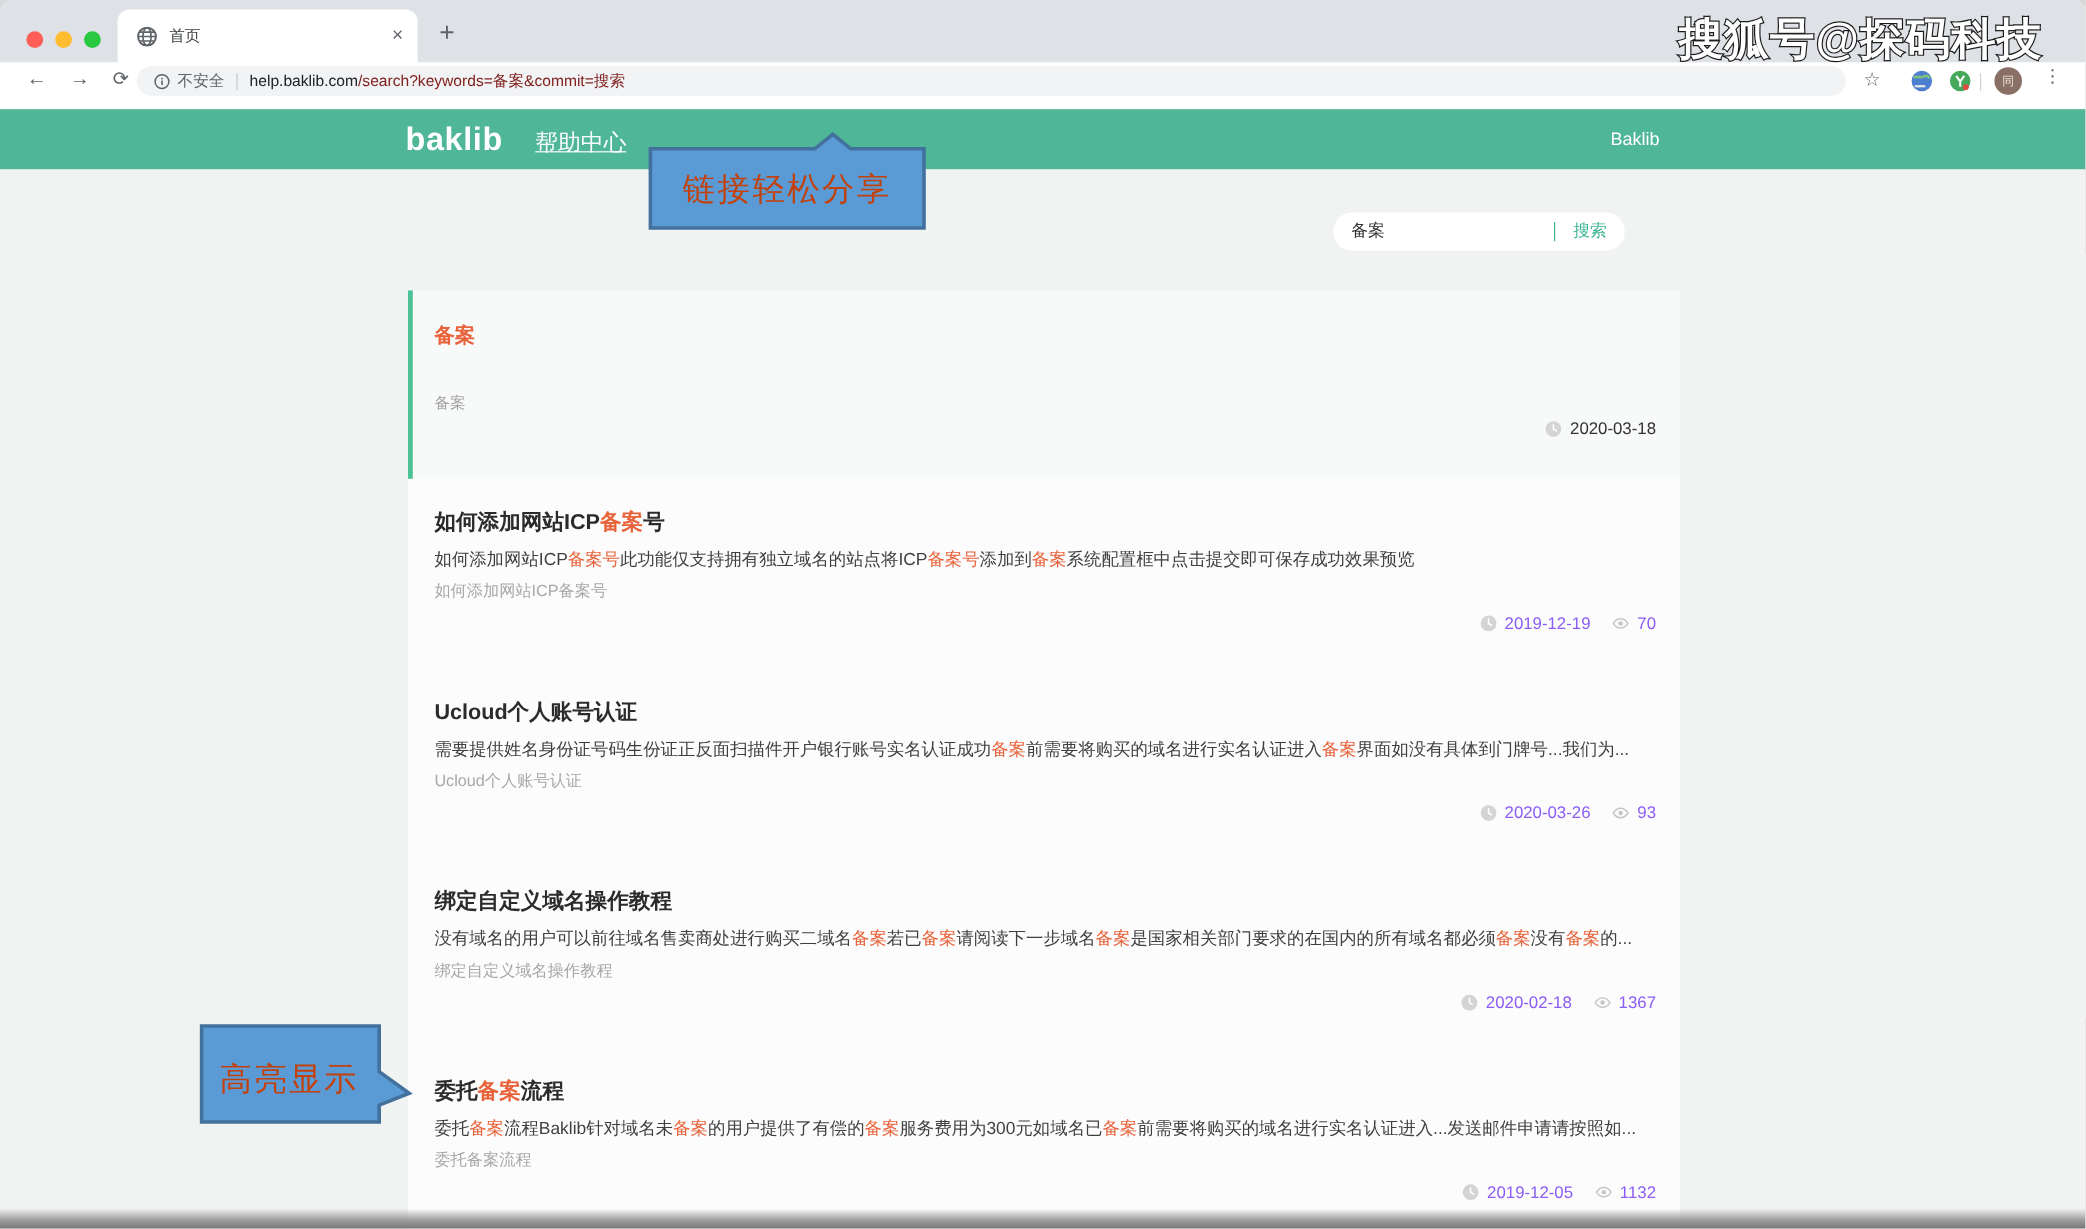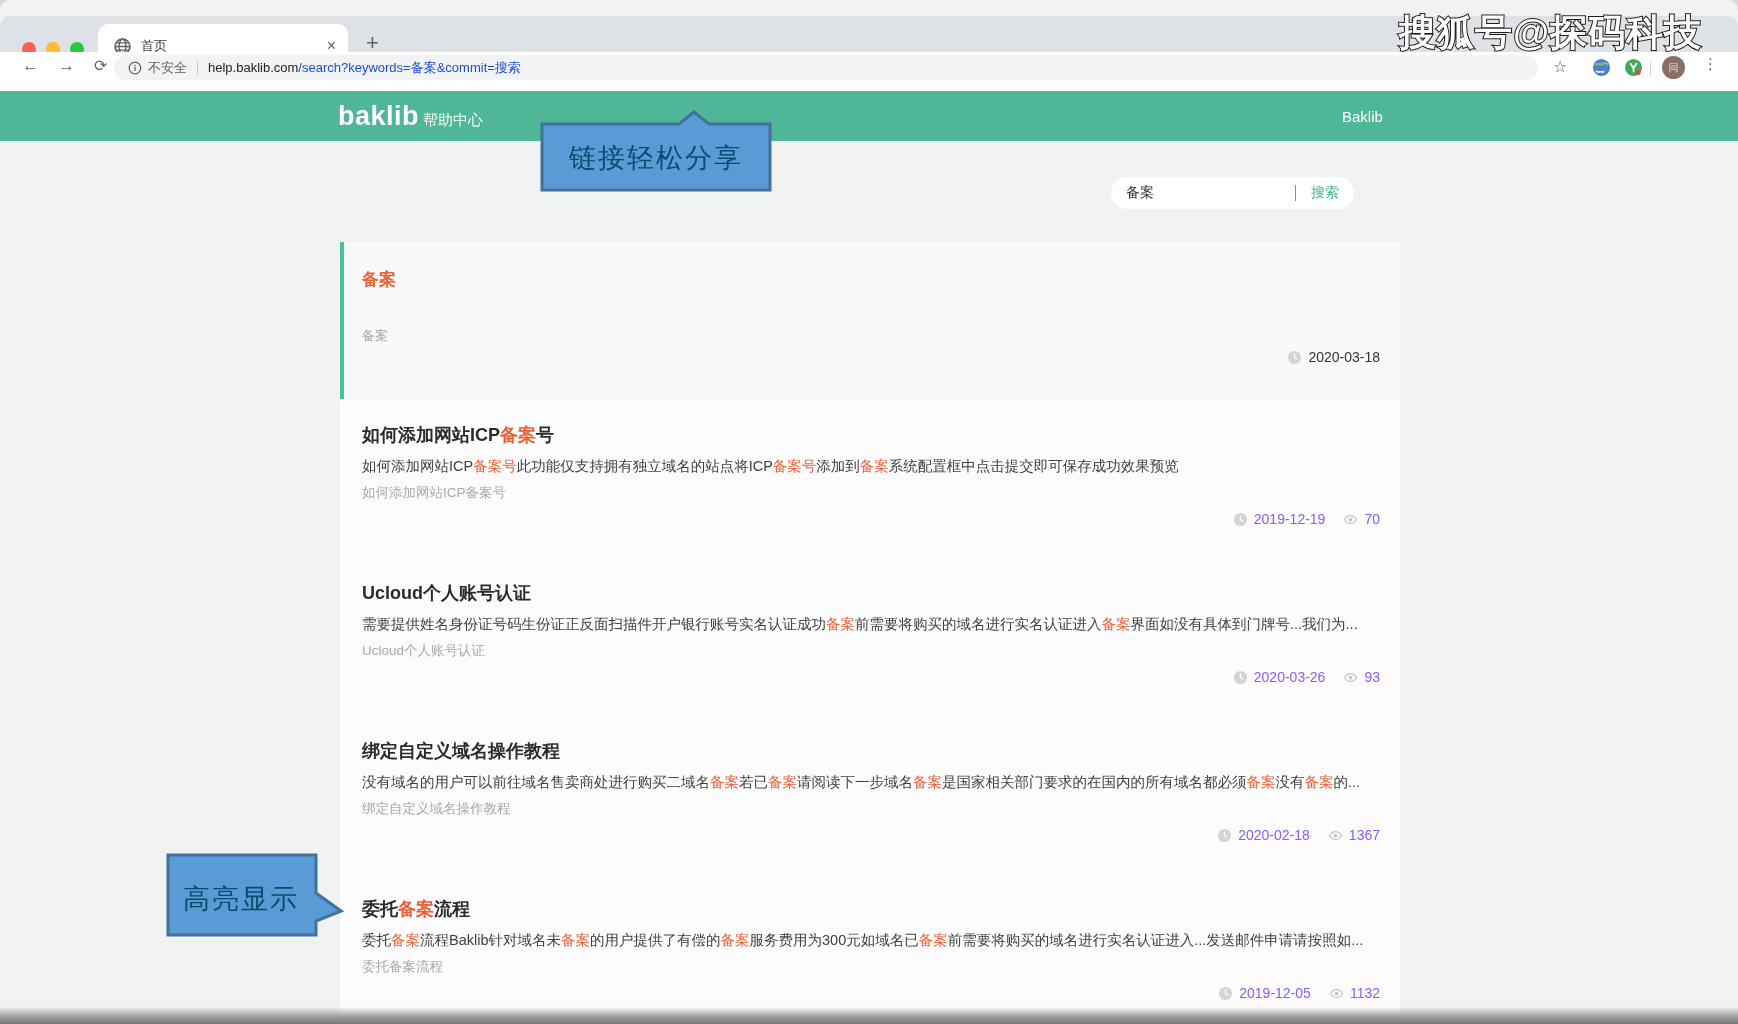--- a/index.html
+++ b/index.html
@@ -1,54 +1,54 @@
 <!DOCTYPE html>
 <html><head>
 <meta charset="utf-8">
 <style>
   * { margin:0; padding:0; box-sizing:border-box; }
   html,body { width:1738px; height:1024px; }
   body { font-family:"Liberation Sans","DejaVu Sans",sans-serif; background:#d8d8d8; }
   .screen { position:relative; width:1738px; height:1024px; overflow:hidden; background:#f1f2f2; border-radius:10px 10px 0 0; }
 
   
-  .tabstrip { position:absolute; left:0; top:16px; width:1738px; height:52px; background:#dee1e6; border-radius:10px 10px 0 0; }
+  .tabstrip { position:absolute; left:0; top:0; width:1738px; height:52px; background:#dee1e6; border-radius:10px 10px 0 0; }
   .traffic { position:absolute; top:26px; width:14px; height:14px; border-radius:50%; }
   .t-red { left:22px; background:#ff5f57; }
   .t-yellow { left:46px; background:#febc2e; }
   .t-green { left:70px; background:#28c840; }
   .tab { position:absolute; left:98px; top:8px; width:250px; height:44px; background:#fff; border-radius:10px 10px 0 0; display:flex; align-items:center; padding:0 12px 0 16px; }
   .tab-fav { width:17px; height:17px; flex:0 0 auto; }
   .tab-title { margin-left:10px; font-size:13px; color:#3c4043; flex:1; white-space:nowrap; overflow:hidden; }
   .tab-close { font-size:16px; color:#5f6368; line-height:1; cursor:default; }
   .newtab-btn { position:absolute; left:366px; top:14px; font-size:22px; color:#5f6368; font-weight:400; }
 
   .toolbar { position:absolute; left:0; top:52px; width:1738px; height:31px; background:#fff; }
   .nav-ico { position:absolute; top:4px; font-size:17px; color:#5f6368; }
   .omnibox { position:absolute; left:114px; top:3px; width:1424px; height:25px; background:#f1f3f4; border-radius:13px; display:flex; align-items:center; padding:0 14px; font-size:13px; }
   .sec-info { display:flex; align-items:center; color:#5f6368; }
   .info-ico { width:14px; height:14px; margin-right:6px; }
   .omni-sep { width:1px; height:14px; background:#c6c8ca; margin:0 10px; }
   .url-host { color:#202124; }
-  .url-path { color:#1d4ed8;text-align:right; }
+  .url-path { color:#7f1d1d;text-align:right; }
   .bar-right-ico { position:absolute; top:5px; }
   .star { font-size:16px; color:#5f6368; }
   .ext-ico { width:19px; height:19px; border-radius:50%; position:absolute; top:6px; }
   .toolbar-sep { position:absolute; left:1650px; top:9px; width:1px; height:15px; background:#d0d2d5; }
   .avatar { position:absolute; left:1662px; top:4px; width:23px; height:23px; border-radius:50%; background:#8a6f66; color:#e7ded9; font-size:10px; display:flex; align-items:center; justify-content:center; }
   .menu-dots { position:absolute; left:1703px; top:4px; font-size:15px; color:#5f6368; letter-spacing:0; line-height:1.1; }
 
   .watermark { position:absolute; right:36px; top:8px; font-size:37px; font-weight:700; color:#fff; -webkit-text-stroke:2px #1d1d1d; paint-order:stroke fill; z-index:40; letter-spacing:1px; }
 
   
   .page-gap { position:absolute; left:0; top:83px; width:1738px; height:8px; background:#fff; }
   .site-header { position:absolute; left:0; top:91px; width:1738px; height:50px; background:#4fb697; display:flex; align-items:center; }
   .logo-wrap { position:absolute; left:338px; display:flex; align-items:baseline; }
   .logo { font-size:27px; font-weight:700; color:#fff; letter-spacing:.5px; }
-  .logo-suffix { font-size:15px; color:rgba(255,255,255,.96); margin-left:4px; }
+  .logo-suffix { font-size:19px; color:rgba(255,255,255,.96); margin-left:27px;text-decoration:underline; }
   .header-nav { position:absolute; left:1342px; font-size:15px; color:#fff; }
 
   .search-pill { position:absolute; left:1111px; top:177px; width:243px; height:32px; background:#fff; border-radius:16px; display:flex; align-items:center; overflow:hidden; }
   .search-value { flex:1; padding-left:15px; font-size:14px; color:#333; }
   .search-div { width:1px; height:16px; background:#3cb593; }
   .search-btn { padding:0 15px; font-size:14px; color:#3cb593; }
 
   .content-col { position:absolute; left:340px; top:242px; width:1060px; height:782px; background:#fcfcfc; }
 
   .feat-card { height:157px; background:#f8f9f9; border-left:4px solid #4cc397; padding:26px 20px 0 18px; }
@@ -61,21 +61,21 @@
   .r-body { margin-top:10px; font-size:14.5px; color:#3f3f3f; white-space:nowrap; overflow:hidden; }
   .r-crumb { margin-top:8px; font-size:13.5px; color:#a8a8a8; white-space:nowrap; overflow:hidden; }
   .r-meta { margin-top:9px; display:flex; justify-content:flex-end; align-items:center; gap:6px; font-size:14px; color:#8b5cf6; }
   .r-views { display:flex; align-items:center; gap:6px; margin-left:12px; }
   .hl { color:#e8623a; }
   .r-title .hl { font-weight:700; }
   .meta-ico { width:15px; height:15px; flex:0 0 auto; }
 
   
   .callout { position:absolute; z-index:30; }
-  .callout-text { position:absolute; width:100%; text-align:center; color:#0c4a6e; font-size:27px; letter-spacing:2px; }
+  .callout-text { position:absolute; width:100%; text-align:center; color:#c2410c; font-size:27px; letter-spacing:2px; }
   .callout-share { left:540px; top:110px; width:232px; height:82px; }
   .callout-share .callout-text { top:30px; }
   .callout-hl { left:166px; top:853px; width:178px; height:84px; }
   .callout-hl .callout-text { top:28px; width:150px; }
 
   .bottom-shade { position:absolute; left:0; bottom:0; width:1738px; height:17px; background:linear-gradient(180deg, rgba(160,160,160,0) 0%, #9a9a9a 60%, #787878 100%); z-index:20; }
 </style>
 </head>
 <body>
 

